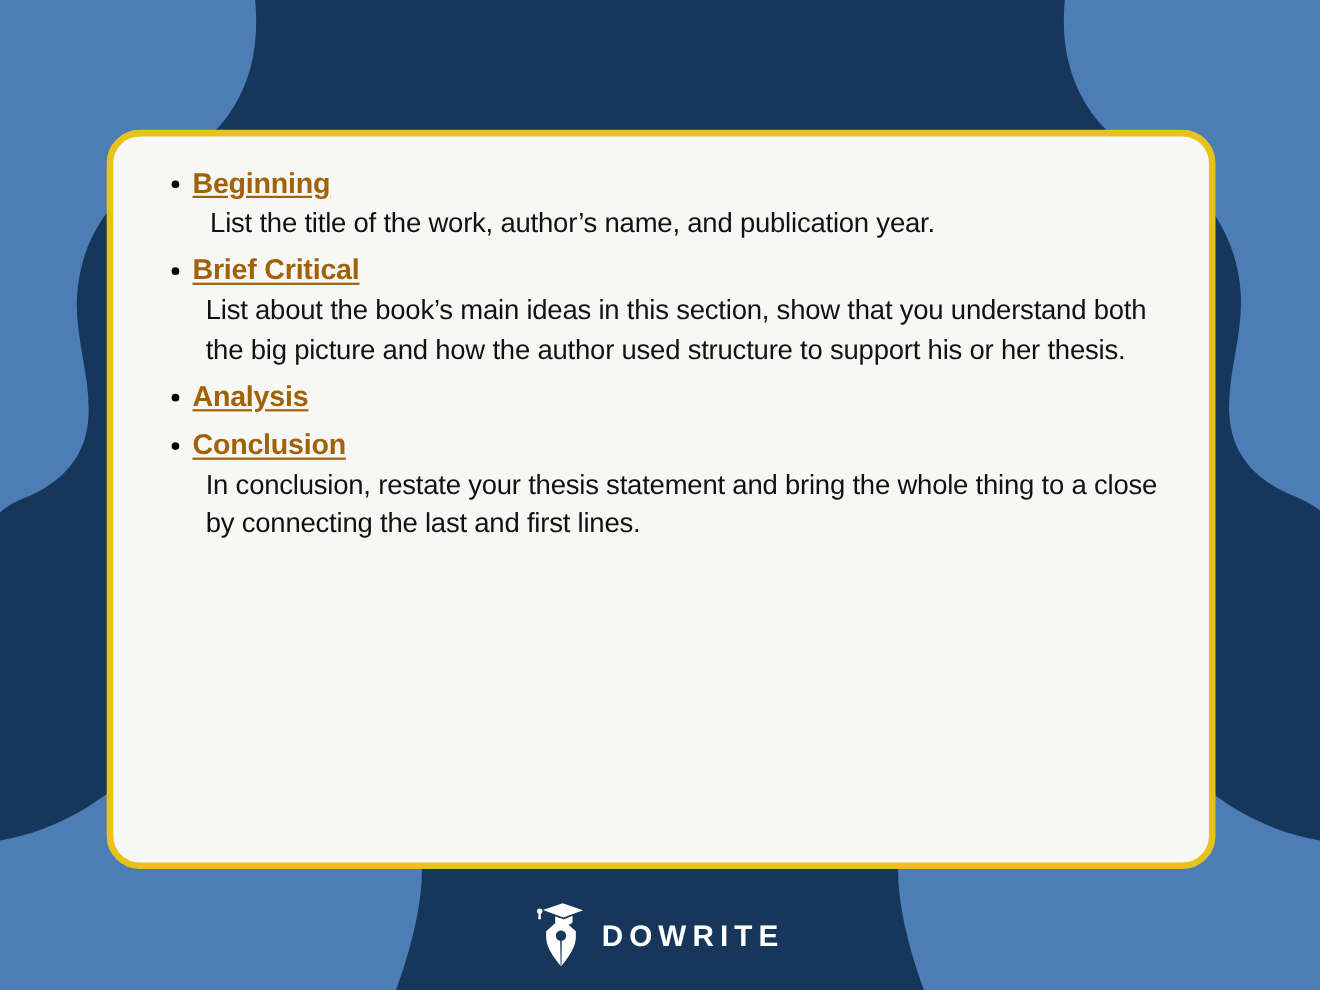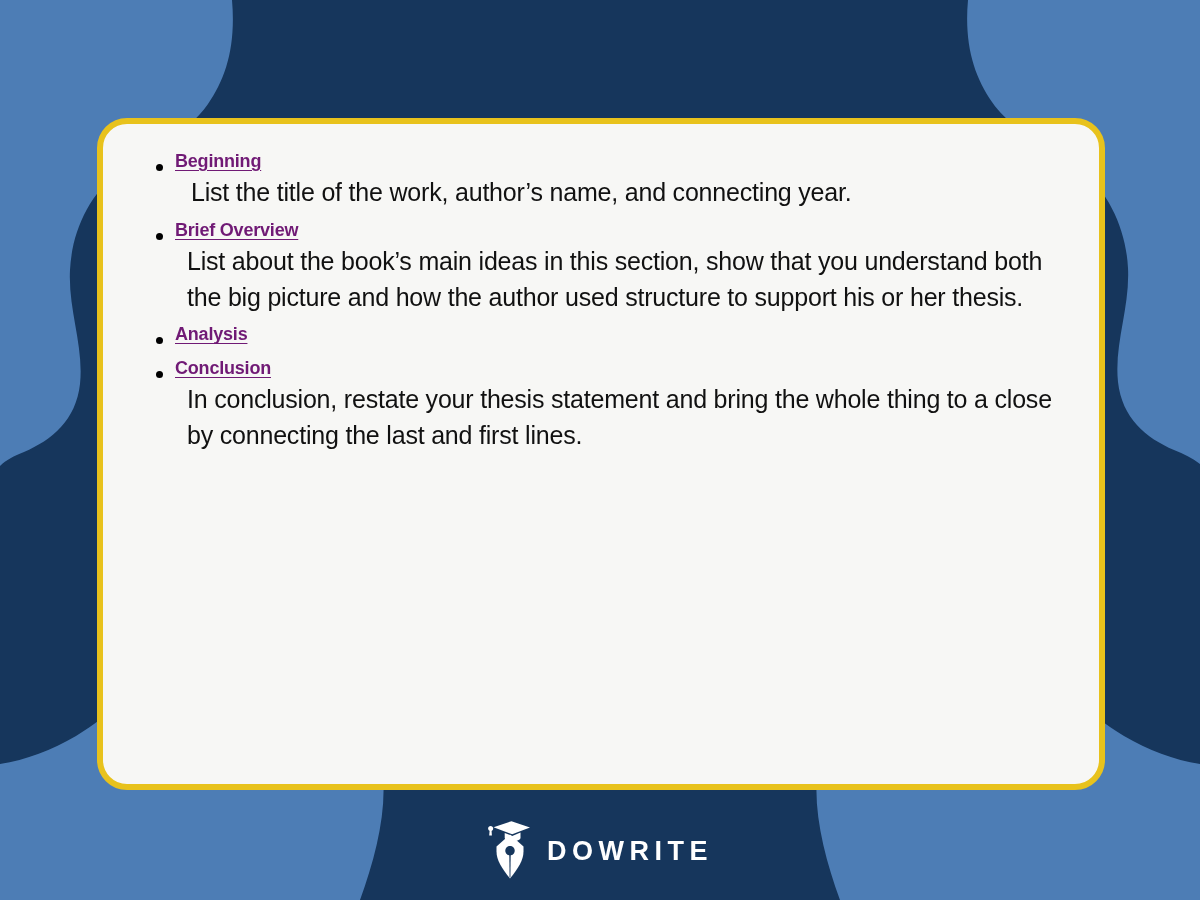--- a/index.html
+++ b/index.html
@@ -76,23 +76,23 @@
     left: 9px;
     top: 14px;
     width: 7px;
     height: 7px;
     background: #000000;
     border-radius: 50%;
   }
 
   .item-heading {
     display: inline-block;
-    font-size: 18px;
+    font-size: 26px;
     font-weight: bold;
-    color: #701a75;
+    color: #a16207;
     text-decoration: underline;
     text-underline-offset: 3px;
     line-height: 1.3;
     letter-spacing: -0.2px;
     margin: 0 0 2px 0;
   }
 
   .item-body {
     font-size: 25px;
     font-weight: 400;
@@ -168,26 +168,26 @@
              C812,808 824,856 840,900 Z"></path>
   </svg>
 
 
   <div class="card">
     <ul class="outline-list">
 
       <li class="outline-item item-first">
         <span class="bullet-dot"></span>
         <div class="item-heading">Beginning</div>
-        <div class="item-body">List the title of the work, author’s name, and connecting year.</div>
+        <div class="item-body">List the title of the work, author’s name, and publication year.</div>
       </li>
 
       <li class="outline-item item-overview">
         <span class="bullet-dot"></span>
-        <div class="item-heading">Brief Overview</div>
+        <div class="item-heading">Brief Critical</div>
         <div class="item-body">List about the book’s main ideas in this section, show that you understand both the big picture and how the author used structure to support his or her thesis.</div>
       </li>
 
       <li class="outline-item item-analysis">
         <span class="bullet-dot"></span>
         <div class="item-heading">Analysis</div>
       </li>
 
       <li class="outline-item item-conclusion">
         <span class="bullet-dot"></span>

